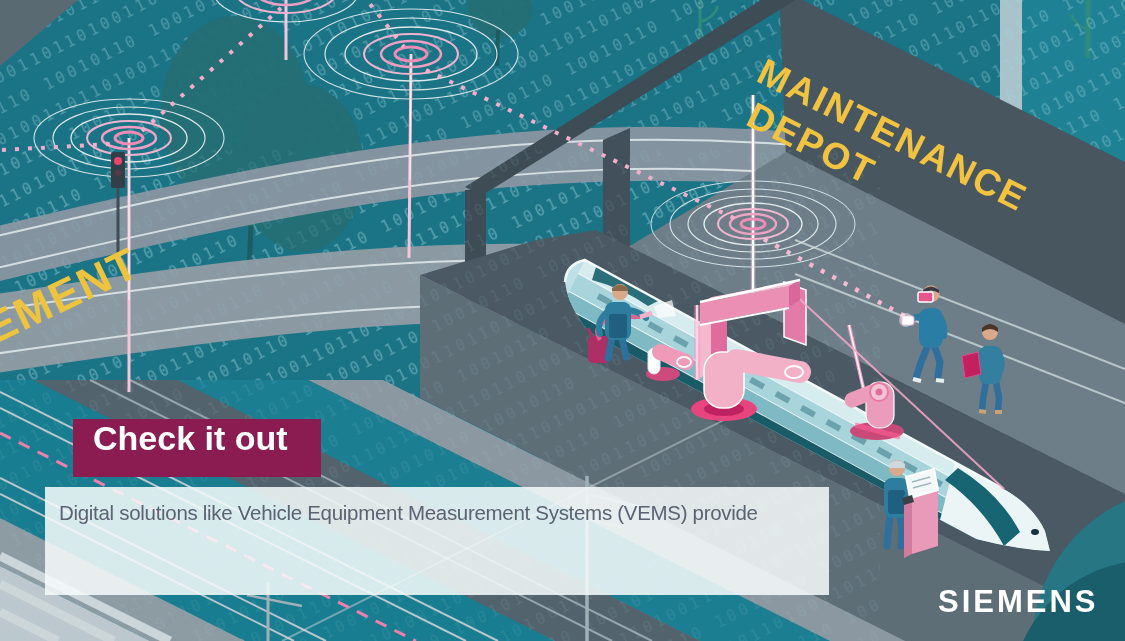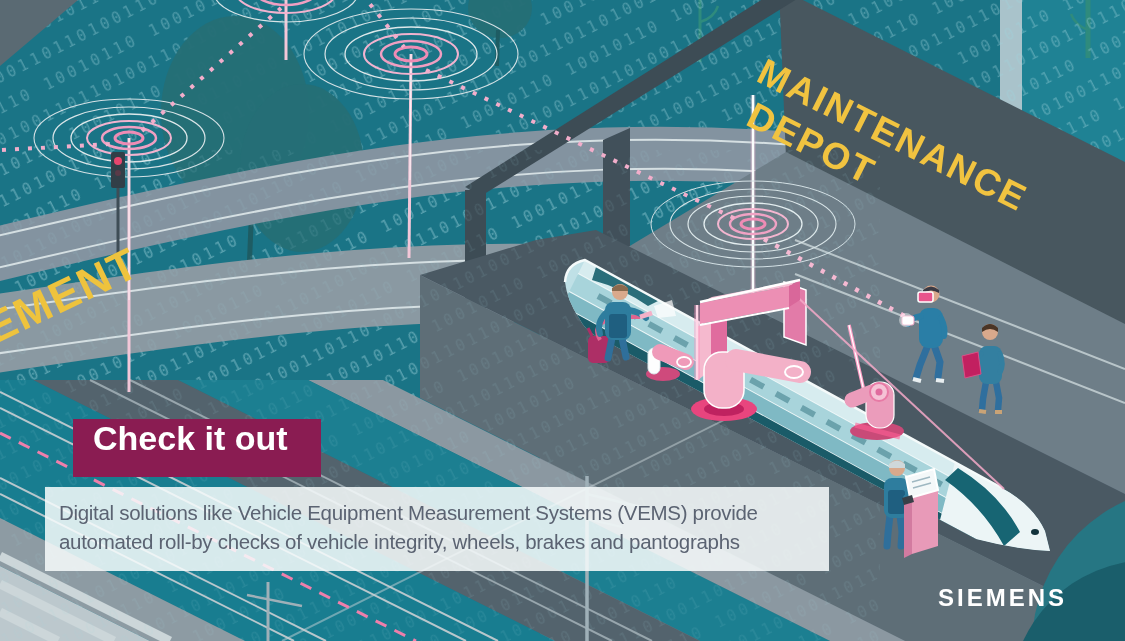--- a/index.html
+++ b/index.html
@@ -8,24 +8,24 @@
   .stage svg.scene{position:absolute;left:0;top:0;}
   .overlay{position:absolute;}
   .ement{left:-12px;top:306px;transform:rotate(-25.5deg);transform-origin:0 50%;
          font-size:44px;font-weight:bold;color:#eec33d;letter-spacing:2px;white-space:nowrap;}
   .depot-sign{left:770px;top:50px;transform:rotate(26.5deg);transform-origin:0 0;
          color:#f1c340;font-weight:bold;font-size:37px;line-height:44px;letter-spacing:2px;white-space:nowrap;}
   .depot-sign .line2{margin-left:10px;}
   .checkout{left:45px;top:419px;width:248px;height:58px;background:#8a1c52;
          color:#ffffff;font-size:34px;font-weight:bold;display:flex;
          padding-left:20px;box-sizing:border-box;white-space:nowrap;margin-left:28px;}
-  .desc{left:45px;top:487px;width:784px;height:84px;background:rgba(247,251,252,0.86);
+  .desc{left:45px;top:487px;width:784px;height:108px;background:rgba(247,251,252,0.86);
          color:#5b6372;font-size:20.5px;line-height:29px;letter-spacing:-0.3px;
          padding:11px 0 0 14px;box-sizing:border-box;white-space:nowrap;}
-  .siemens{left:938px;top:584px;color:#ffffff;font-size:24px;font-weight:800;
+  .siemens{left:938px;top:584px;color:#ffffff;font-size:31px;font-weight:800;
          letter-spacing:3px;white-space:nowrap;}
 </style>
 </head>
 <body>
 
 <div class="stage">
 
 <svg class="scene" width="1125" height="641" viewBox="0 0 1125 641">
   <defs>
     <pattern id="bin" patternUnits="userSpaceOnUse" width="118" height="56" patternTransform="rotate(-27)">
@@ -296,18 +296,17 @@
   <div class="line1">MAINTENANCE</div>
   <div class="line2">DEPOT</div>
 </div>
 
 <div class="overlay checkout">
   <span>Check it out</span>
 </div>
 
 <div class="overlay desc">
   <div>Digital solutions like Vehicle Equipment Measurement Systems (VEMS) provide</div>
-  <div>automated roll-by checks of vehicle integrity, wheels, brakes and pantographs</div>
 </div>
 
 <div class="overlay siemens">SIEMENS</div>
 
 </div>
 
 </body></html>

